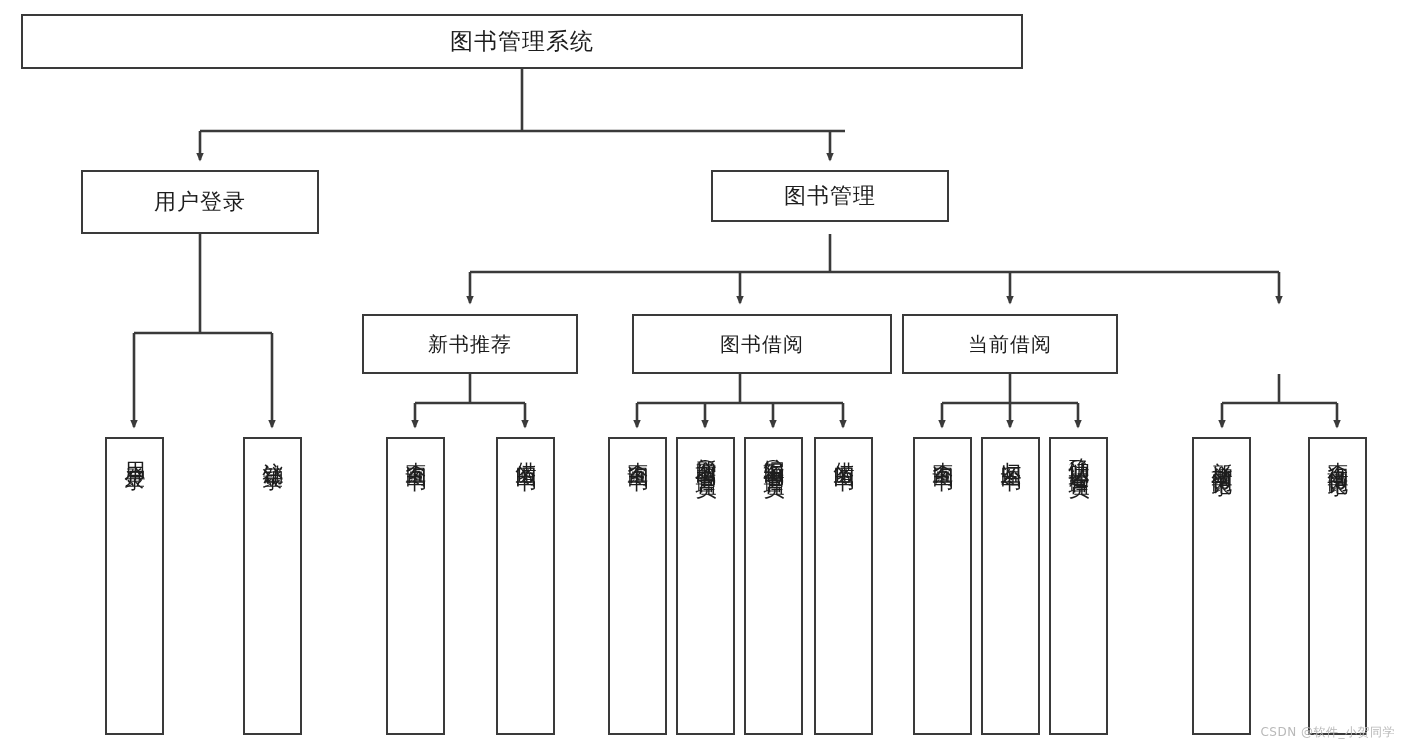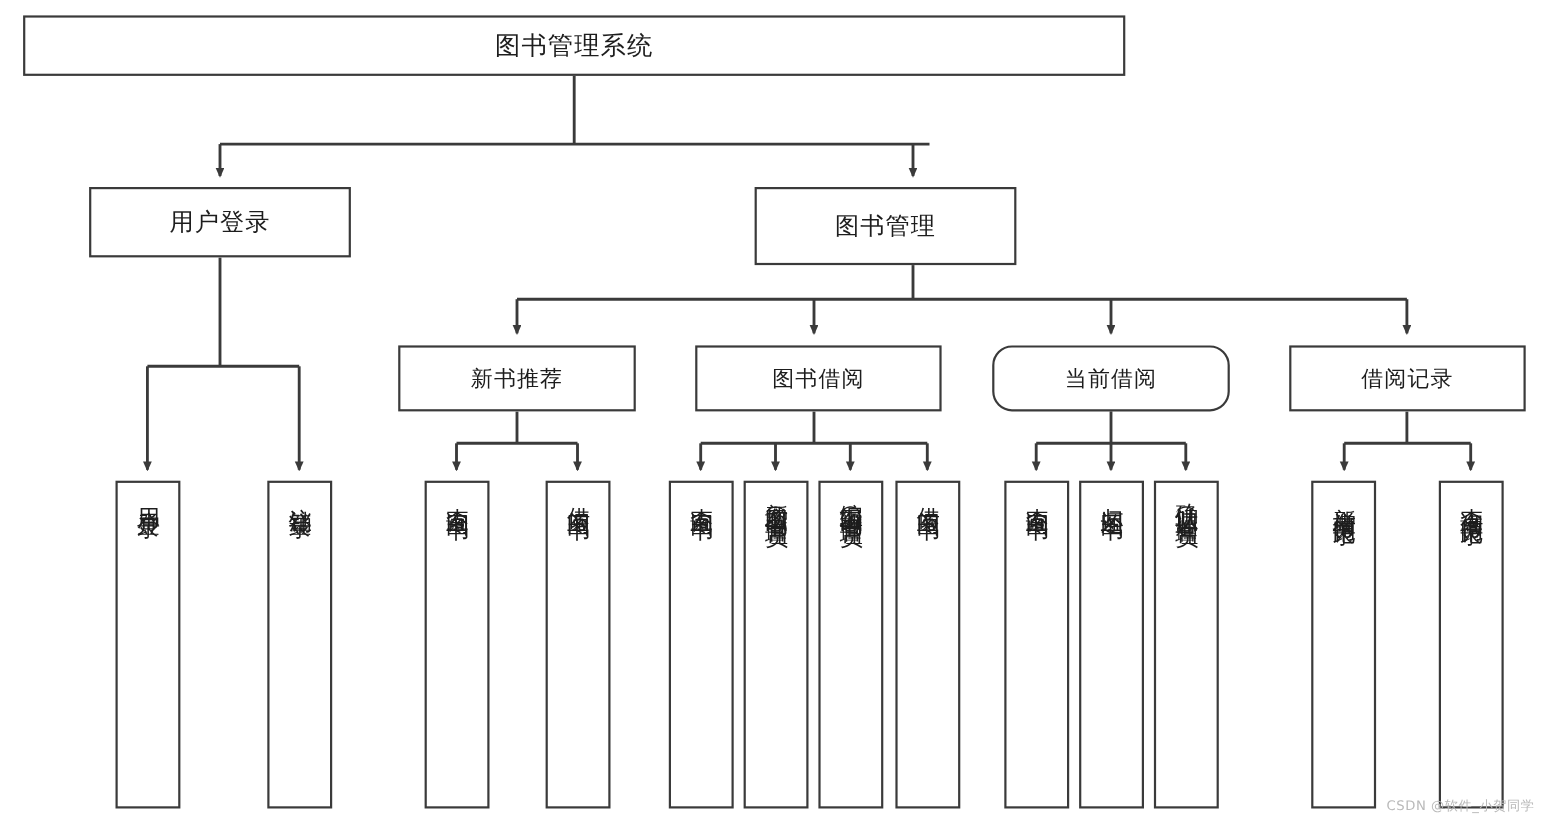--- a/index.html
+++ b/index.html
@@ -132,35 +132,32 @@
     </g>
   </svg>
 
   <div class="node-box level-0" style="left:21px; top:14px; width:1002px; height:55px;">
     <span class="node-label">图书管理系统</span>
   </div>
 
   <div class="node-box level-1" style="left:81px; top:170px; width:238px; height:64px;">
     <span class="node-label">用户登录</span>
   </div>
-  <div class="node-box level-1" style="left:686px; top:170px; width:238px; height:71px;">
+  <div class="node-box level-1" style="left:711px; top:170px; width:238px; height:52px;">
     <span class="node-label">图书管理</span>
   </div>
 
   <div class="node-box level-2" style="left:362px; top:314px; width:216px; height:60px;">
     <span class="node-label">新书推荐</span>
   </div>
-  <div class="node-box level-2" style="left:632px; top:314px; width:224px; height:60px;text-align:right;">
+  <div class="node-box level-2" style="left:632px; top:314px; width:260px; height:60px;text-align:right;">
     <span class="node-label">图书借阅</span>
   </div>
-  <div class="node-box level-2" style="left:902px; top:314px; width:216px; height:60px;border-radius:18px;">
+  <div class="node-box level-2" style="left:902px; top:314px; width:216px; height:60px;">
     <span class="node-label">当前借阅</span>
-  </div>
-  <div class="node-box level-2" style="left:1172px; top:314px; width:215px; height:60px;">
-    <span class="node-label">借阅记录</span>
   </div>
 
   <div class="node-box leaf" style="left:105px; top:437px; width:59px; height:298px;">
     <span class="leaf-label">用户登录</span>
   </div>
   <div class="node-box leaf" style="left:243px; top:437px; width:59px; height:298px;">
     <span class="leaf-label">注销登录</span>
   </div>
 
   <div class="node-box leaf" style="left:386px; top:437px; width:59px; height:298px;">

